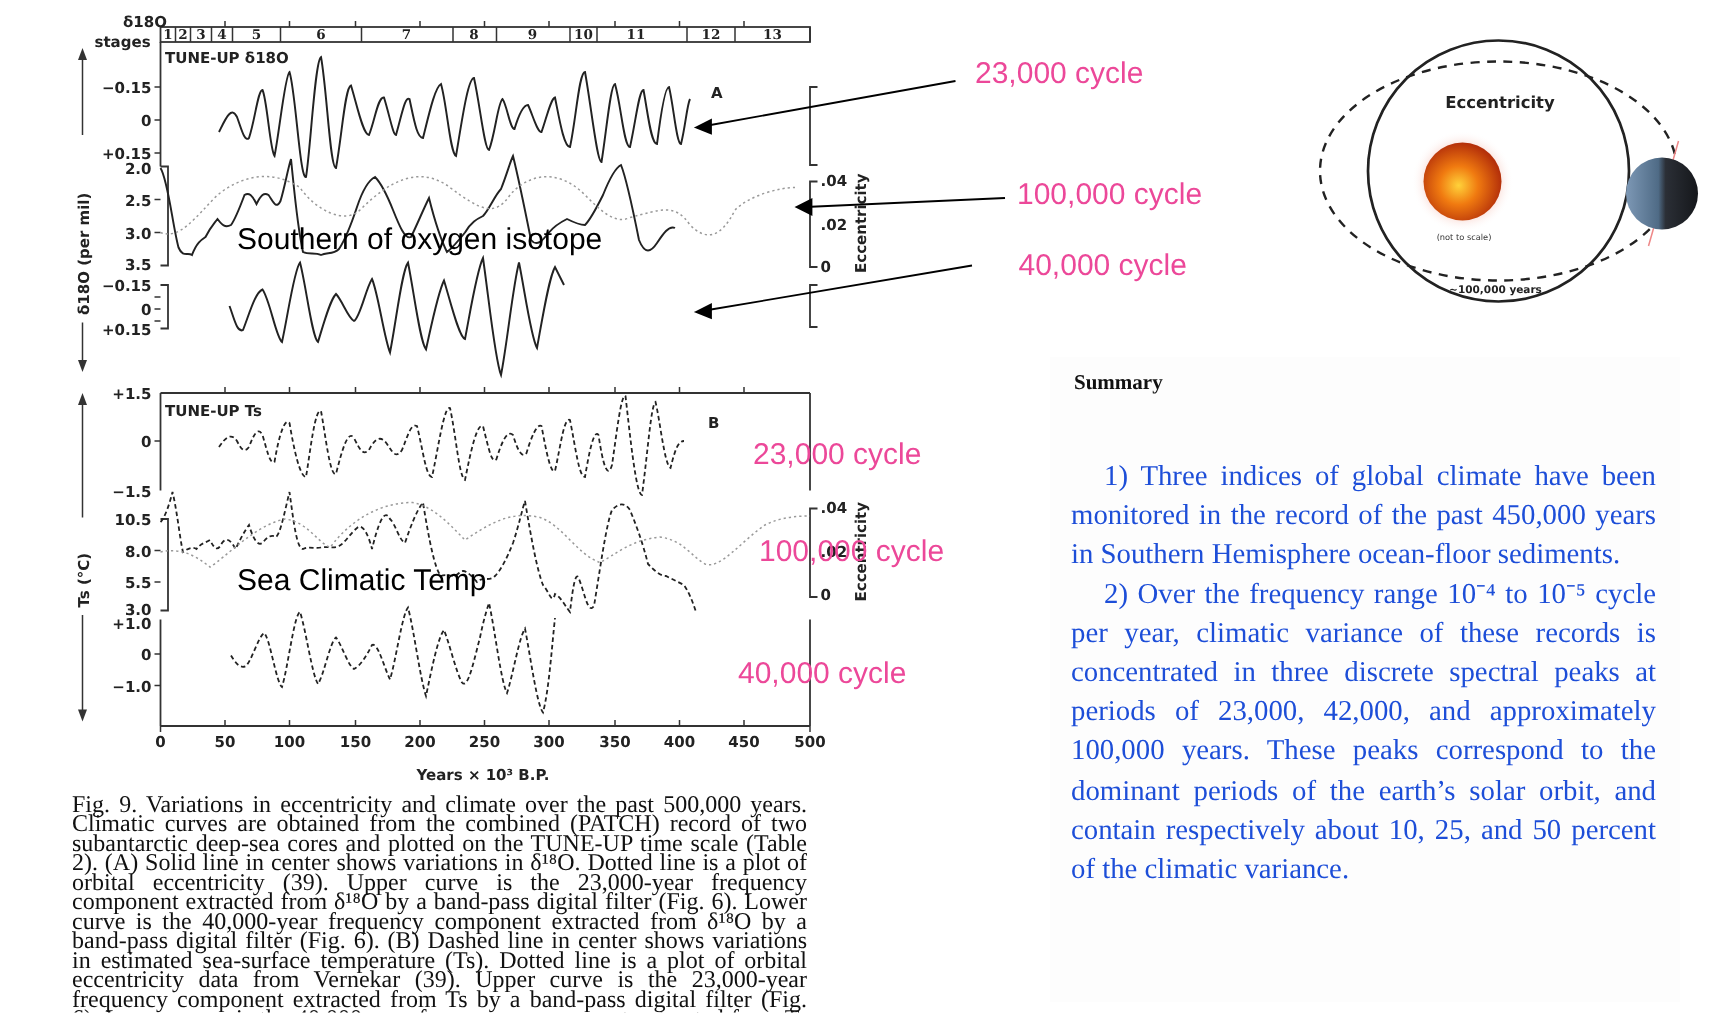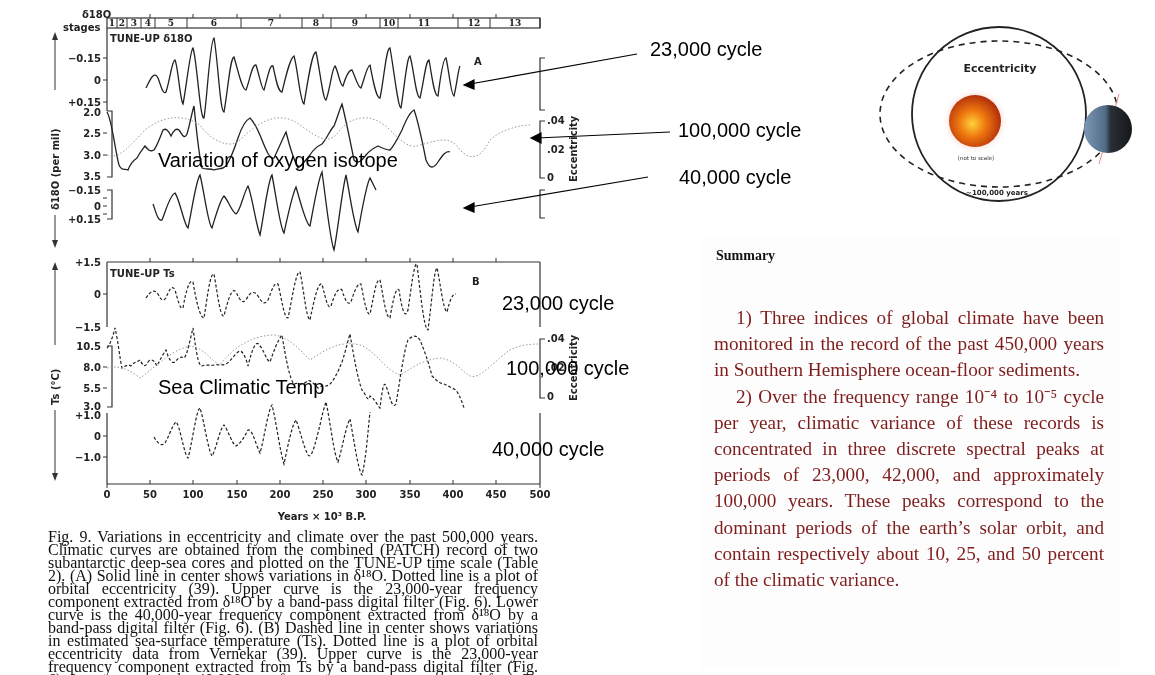--- a/index.html
+++ b/index.html
@@ -1,24 +1,24 @@
 <!DOCTYPE html>
 <html><head>
 <meta charset="utf-8">
 <style>
   html, body { margin:0; padding:0; background:#ffffff; }
   body { width:1155px; height:675px; position:relative; overflow:hidden; font-family:"Liberation Sans", sans-serif; }
   #chart-svg { position:absolute; left:0; top:0; }
-  .cycle-label { position:absolute; font-family:"Liberation Sans", sans-serif; font-size:20px; color:#000000; white-space:nowrap; }
+  .cycle-label { position:absolute; font-family:"Liberation Sans", sans-serif; font-size:20px; color:#ec4899; white-space:nowrap; }
   .overlay-label { position:absolute; font-family:"Liberation Sans", sans-serif; font-size:20px; color:#000; white-space:nowrap; }
   .caption { position:absolute; left:48px; top:530px; width:490px; font-family:"Liberation Serif", serif; font-size:16px; line-height:13px; color:#111; text-align:justify; }
   .caption p { margin:0; }
   .summary-box { position:absolute; left:700px; top:238px; width:420px; height:430px; background:#fdfdfd; }
   .summary-title { position:absolute; left:716px; top:248px; font-family:"Liberation Serif", serif; font-weight:bold; font-size:14px; color:#111; }
-  .summary-body { position:absolute; left:714px; top:305px; width:390px; font-family:"Liberation Serif", serif; font-size:19.2px; line-height:26.2px; color:#7f1d1d; text-align:justify; }
+  .summary-body { position:absolute; left:714px; top:305px; width:390px; font-family:"Liberation Serif", serif; font-size:19.2px; line-height:26.2px; color:#1d4ed8; text-align:justify; }
   .summary-body p { margin:0; }
   .summary-body p.indent { text-indent:22px; }
   .orbit-panel { position:absolute; left:857px; top:10px; width:285px; height:208px; background:#fff; }
   .axis-text { font-family:"DejaVu Sans", sans-serif; font-size:10px; fill:#222; font-weight:bold; }
   .stage-text { font-family:"DejaVu Serif", serif; font-size:9px; fill:#222; font-weight:bold; }
 </style>
 </head>
 <body>
 
 <svg id="chart-svg" width="1155" height="675" viewBox="0 0 1155 675">
@@ -175,21 +175,21 @@
     <line x1="670" y1="132" x2="537" y2="138"></line>
     <path d="M531 138 L541 133 L541 143 Z"></path>
     <line x1="648" y1="177" x2="470" y2="207"></line>
     <path d="M464 208 L474 203 L474 212 Z"></path>
   </g>
 </svg>
 
 <div class="cycle-label" style="left:650px; top:38px;">23,000 cycle</div>
 <div class="cycle-label" style="left:678px; top:119px;">100,000 cycle</div>
 <div class="cycle-label" style="left:679px; top:166px;">40,000 cycle</div>
-<div class="overlay-label" style="left:158px; top:149px;">Variation of oxygen isotope</div>
+<div class="overlay-label" style="left:158px; top:149px;">Southern of oxygen isotope</div>
 
 <div class="cycle-label" style="left:502px; top:292px;">23,000 cycle</div>
 <div class="cycle-label" style="left:506px; top:357px;">100,000 cycle</div>
 <div class="cycle-label" style="left:492px; top:438px;">40,000 cycle</div>
 <div class="overlay-label" style="left:158px; top:376px;">Sea Climatic Temp</div>
 
 <div class="caption">
   <p>Fig. 9. Variations in eccentricity and climate over the past 500,000 years. Climatic curves are obtained from the combined (PATCH) record of two subantarctic deep-sea cores and plotted on the TUNE-UP time scale (Table 2). (A) Solid line in center shows variations in δ¹⁸O. Dotted line is a plot of orbital eccentricity (39). Upper curve is the 23,000-year frequency component extracted from δ¹⁸O by a band-pass digital filter (Fig. 6). Lower curve is the 40,000-year frequency component extracted from δ¹⁸O by a band-pass digital filter (Fig. 6). (B) Dashed line in center shows variations in estimated sea-surface temperature (Ts). Dotted line is a plot of orbital eccentricity data from Vernekar (39). Upper curve is the 23,000-year frequency component extracted from Ts by a band-pass digital filter (Fig. 6). Lower curve is the 40,000-year frequency component extracted from Ts by a band-pass digital filter (Fig. 6).</p>
 </div>
 

